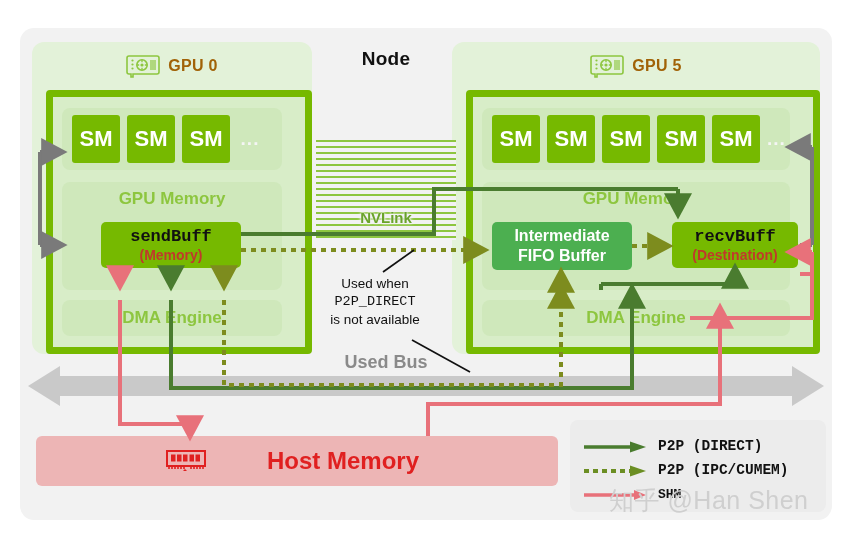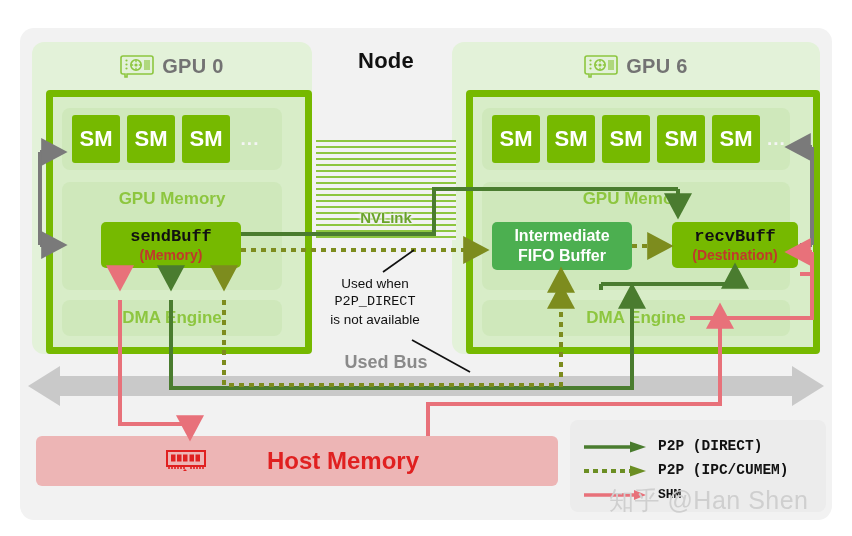--- a/index.html
+++ b/index.html
@@ -14,35 +14,35 @@
     width:852px;height:536px;
     background:#ffffff;
   }
   
   .node-frame{
     position:absolute;left:20px;top:28px;width:812px;height:492px;
     background:#f2f2f2;border-radius:14px;
   }
   .node-title{
     position:absolute;left:322px;top:48px;width:128px;
-    text-align:center;font-size:22px;font-weight:bold;color:#111;
+    text-align:center;font-size:19px;font-weight:bold;color:#111;
     letter-spacing:.2px;
   }
   
   .gpu-card{
     position:absolute;background:#e3f2d9;border-radius:12px;
   }
   #gpu0-card{left:32px;top:42px;width:280px;height:312px;}
   #gpu1-card{left:452px;top:42px;width:368px;height:312px;}
   .gpu-head{
     position:absolute;top:12px;width:100%;
     display:flex;align-items:center;justify-content:center;gap:8px;
   }
   .gpu-head .label{
-    font-size:20px;font-weight:bold;color:#737373;letter-spacing:.3px;
+    font-size:16px;font-weight:bold;color:#a16207;letter-spacing:.3px;
   }
   .gpu-icon{display:block;}
   
   .gpu-die{
     position:absolute;background:#d8edc8;
     border:7px solid #76b900;border-radius:4px;
   }
   #gpu0-die{left:46px;top:90px;width:252px;height:250px;}
   #gpu1-die{left:466px;top:90px;width:340px;height:250px;}
   
@@ -167,21 +167,21 @@
       <svg class="gpu-icon" width="34" height="24" viewBox="0 0 34 24">
         <path d="M3 2 h28 a2 2 0 0 1 2 2 v14 a2 2 0 0 1 -2 2 h-24 v3 h-2 v-3 h-2 a2 2 0 0 1 -2 -2 v-14 a2 2 0 0 1 2 -2 z" fill="none" stroke="#8dc63f" stroke-width="1.6"></path>
         <circle cx="16" cy="11" r="5.2" fill="none" stroke="#8dc63f" stroke-width="1.6"></circle>
         <circle cx="16" cy="11" r="1.6" fill="#8dc63f"></circle>
         <path d="M16 6 v2.2 M16 13.8 v2.2 M11 11 h2.2 M18.8 11 h2.2" stroke="#8dc63f" stroke-width="1.3"></path>
         <circle cx="6.5" cy="6.5" r="1.1" fill="#8dc63f"></circle>
         <circle cx="6.5" cy="10.5" r="1.1" fill="#8dc63f"></circle>
         <circle cx="6.5" cy="14.5" r="1.1" fill="#8dc63f"></circle>
         <path d="M25 6 v10 M27 6 v10 M29 6 v10" stroke="#8dc63f" stroke-width="1.2"></path>
       </svg>
-      <span class="label">GPU 6</span>
+      <span class="label">GPU 5</span>
     </div>
   </div>
   <div class="gpu-die" id="gpu1-die"></div>
 
   <div class="panel" id="gpu1-sm-panel" style="left:482px;top:108px;width:308px;height:62px;">
     <div class="sm-row" id="gpu1-sm-row" style="padding:7px 10px;">
         <div class="sm">SM</div>
         <div class="sm">SM</div>
         <div class="sm">SM</div>
         <div class="sm">SM</div>

